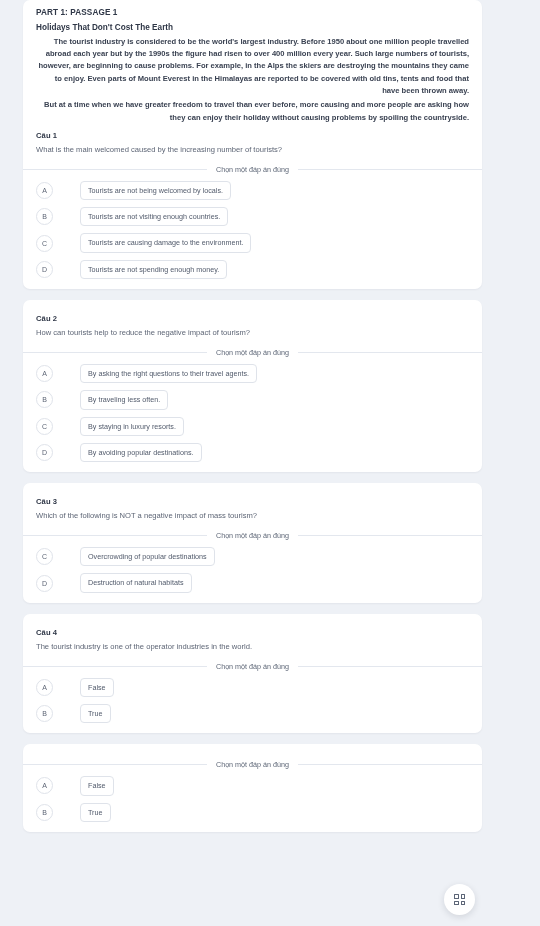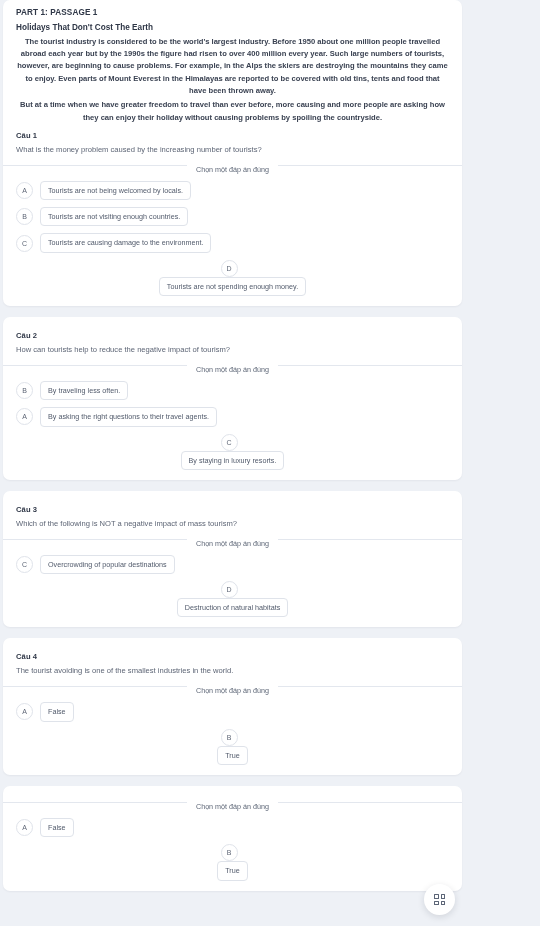--- a/index.html
+++ b/index.html
@@ -16,20 +16,21 @@
     font-family: "Liberation Sans", "DejaVu Sans", sans-serif;
     color: #38414f;
     -webkit-font-smoothing: antialiased;
   }
 
   .page {
     position: relative;
     width: 468px;
     height: 926px;
     padding: 0 6px 0 3px;
+    margin-left: 20px;
   }
 
   
   .card {
     background: #ffffff;
     border-radius: 7px;
     box-shadow: 0 1px 2px rgba(16, 24, 40, 0.05);
     margin-bottom: 11px;
     padding: 7px 0 9px 0;
   }
@@ -52,21 +53,21 @@
     line-height: 1.6;
     margin-top: 1px;
   }
 
   .passage-para {
     font-size: 7.6px;
     font-weight: bold;
     color: #3a4252;
     line-height: 1.62;
     margin-top: 2px;
-    text-align: center;
+    text-align: right;
   }
 
   
   .q-block { padding-top: 7px; }
 
   .q-number {
     font-size: 7.6px;
     font-weight: bold;
     color: #2f3747;
     letter-spacing: 0.1px;
@@ -76,20 +77,21 @@
     font-size: 7.6px;
     font-weight: normal;
     color: #5d6575;
     line-height: 1.55;
     margin-top: 4px;
   }
 
   
   .divider {
     display: flex;
+    align-items: center;
     margin: 9px 0 7px 0;
     gap: 0;
   }
   .divider .rule {
     flex: 1 1 auto;
     height: 1px;
     background: #e3e7ee;
   }
   .divider .rule-left { flex: 1 1 auto; }
   .divider .rule-right { flex: 1 1 auto; }
@@ -101,22 +103,23 @@
     white-space: nowrap;
   }
 
   
   .options { padding: 0 13px; }
 
   .option-row {
     display: flex;
     align-items: center;
     margin-bottom: 7px;
-  }
-  .option-row:last-child { margin-bottom: 1px; flex-direction: column; }
+    gap: 20px;
+  }
+  .option-row:last-child { margin-bottom: 1px; }
 
   .option-badge {
     flex: 0 0 auto;
     width: 17px;
     height: 17px;
     border-radius: 50%;
     border: 1px solid #dfe3ea;
     background: #ffffff;
     display: flex;
     align-items: center;
@@ -177,21 +180,21 @@
 
     <div class="card-inner">
       <div class="passage-title">PART 1: PASSAGE 1</div>
       <div class="passage-subtitle">Holidays That Don't Cost The Earth</div>
       <div class="passage-para">The tourist industry is considered to be the world's largest industry. Before 1950 about one million people travelled abroad each year but by the 1990s the figure had risen to over 400 million every year. Such large numbers of tourists, however, are beginning to cause problems. For example, in the Alps the skiers are destroying the mountains they came to enjoy. Even parts of Mount Everest in the Himalayas are reported to be covered with old tins, tents and food that have been thrown away.</div>
       <div class="passage-para">But at a time when we have greater freedom to travel than ever before, more causing and more people are asking how they can enjoy their holiday without causing problems by spoiling the countryside.</div>
     </div>
 
     <div class="q-block card-inner">
       <div class="q-number">Câu 1</div>
-      <div class="q-text">What is the money problem caused by the increasing number of tourists?</div>
+      <div class="q-text">What is the main welcomed caused by the increasing number of tourists?</div>
     </div>
 
     <div class="divider">
       <span class="rule rule-left"></span>
       <span class="divider-label">Chọn một đáp án đúng</span>
       <span class="rule rule-right"></span>
     </div>
 
     <div class="options">
       <div class="option-row">
@@ -220,30 +223,34 @@
     </div>
 
     <div class="divider">
       <span class="rule rule-left"></span>
       <span class="divider-label">Chọn một đáp án đúng</span>
       <span class="rule rule-right"></span>
     </div>
 
     <div class="options">
       <div class="option-row">
+        <span class="option-badge">A</span>
+        <span class="option-box">By asking the right questions to their travel agents.</span>
+      </div>
+      <div class="option-row">
         <span class="option-badge">B</span>
         <span class="option-box">By traveling less often.</span>
       </div>
       <div class="option-row">
-        <span class="option-badge">A</span>
-        <span class="option-box">By asking the right questions to their travel agents.</span>
-      </div>
-      <div class="option-row">
         <span class="option-badge">C</span>
         <span class="option-box">By staying in luxury resorts.</span>
+      </div>
+      <div class="option-row">
+        <span class="option-badge">D</span>
+        <span class="option-box">By avoiding popular destinations.</span>
       </div>
     </div>
   </div>
 
   <div class="card">
     <div class="q-block card-inner">
       <div class="q-number">Câu 3</div>
       <div class="q-text">Which of the following is NOT a negative impact of mass tourism?</div>
     </div>
 
@@ -261,21 +268,21 @@
       <div class="option-row">
         <span class="option-badge">D</span>
         <span class="option-box">Destruction of natural habitats</span>
       </div>
     </div>
   </div>
 
   <div class="card">
     <div class="q-block card-inner">
       <div class="q-number">Câu 4</div>
-      <div class="q-text">The tourist avoiding is one of the smallest industries in the world.</div>
+      <div class="q-text">The tourist industry is one of the operator industries in the world.</div>
     </div>
 
     <div class="divider">
       <span class="rule rule-left"></span>
       <span class="divider-label">Chọn một đáp án đúng</span>
       <span class="rule rule-right"></span>
     </div>
 
     <div class="options">
       <div class="option-row">

